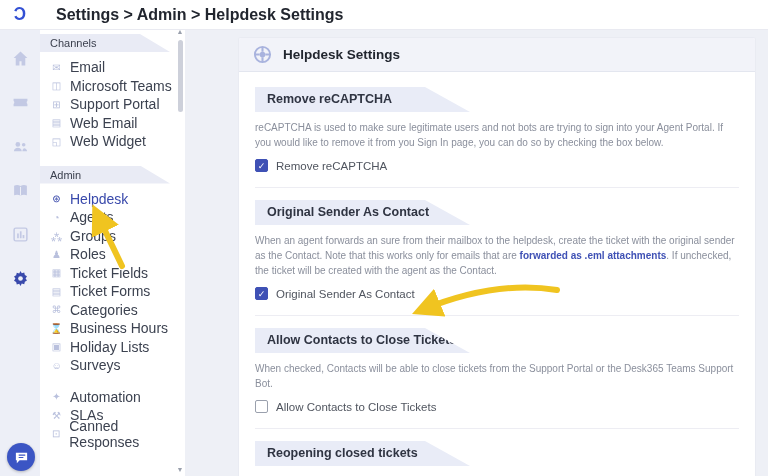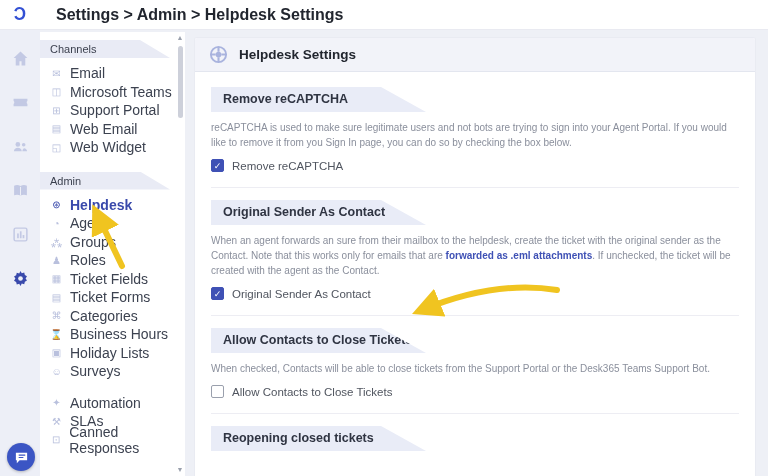--- a/index.html
+++ b/index.html
@@ -19,41 +19,41 @@
           display:flex; flex-direction:column; align-items:center; padding-top:16px; }
   .rail-item { width:24px; height:24px; margin-bottom:20px; display:flex; align-items:center;
                justify-content:center; color:#c3c9e4; cursor:pointer; }
   .rail-item svg { width:17px; height:17px; fill:#c3c9e4; }
   .rail-item.active svg { fill:#3949ab; }
   .fab { position:absolute; left:7px; bottom:5px; width:28px; height:28px; border-radius:50%;
          background:#3b55c4; display:flex; align-items:center; justify-content:center;
          box-shadow:0 1px 3px rgba(0,0,0,.25); cursor:pointer; }
 
   
-  .sidebar { position:absolute; left:40px; top:32px; bottom:0; width:145px; background:#fff;
+  .sidebar { position:absolute; left:40px; top:26px; bottom:0; width:145px; background:#fff;
              z-index:4; padding-top:6px; overflow:hidden; }
   .side-band { height:18px; line-height:18px; background:#e9ebf5; font-size:11px; color:#3a3f4d;
                padding-left:10px; margin:2px 0 6px 0; width:130px;
                clip-path:polygon(0 0, 100px 0, 130px 100%, 0 100%); }
   .side-item { display:flex; align-items:center; height:18.5px; padding-left:10px; cursor:pointer; }
   .side-icon { width:13px; font-size:10px; color:#b9c0dd; margin-right:7px; text-align:center; }
   .side-label { font-size:14px; color:#3c4250; }
-  .side-item.active .side-label { color:#3949ab; font-weight:700; }
+  .side-item.active .side-label { color:#3949ab; font-weight:400; }
   .side-item.active .side-icon { color:#3949ab; }
   .side-gap { height:13px; }
   .scrollbar { position:absolute; right:1px; top:2px; bottom:2px; width:8px; }
   .sb-arrow { position:absolute; right:0; width:8px; height:8px; font-size:7px; color:#9aa0ad;
               text-align:center; line-height:8px; cursor:pointer; }
   .sb-thumb { position:absolute; right:1px; top:12px; width:5px; height:72px; background:#cdd0da;
               border-radius:3px; cursor:pointer; }
 
   
   .main { position:absolute; left:185px; top:30px; right:0; bottom:0; padding:8px 13px 0 10px; }
   .card { background:#fff; height:100%; border-radius:2px 2px 0 0; overflow:hidden;
-          box-shadow:0 0 0 1px #e9ebf2; }
+          box-shadow:0 0 0 1px #e9ebf2;margin-left:44px; }
   .card-title { height:34px; background:#f2f3f9; border-bottom:1px solid #e3e6ef; display:flex;
                 align-items:center; padding-left:14px; }
   .title-icon { margin-right:11px; display:flex; }
   .card-title h1 { font-size:13.5px; font-weight:700; color:#22262f; }
   .card-body { padding:15px 16px 0 16px; }
 
   .band { width:215px; height:25px; line-height:25px; background:#e9ecf7; padding-left:12px;
           font-size:12.5px; font-weight:600; color:#2f3442;
           clip-path:polygon(0 0, 170px 0, 215px 100%, 0 100%); }
   .desc { font-size:10px; color:#8a8f9c; line-height:1.5; margin-top:8px; max-width:545px; }

